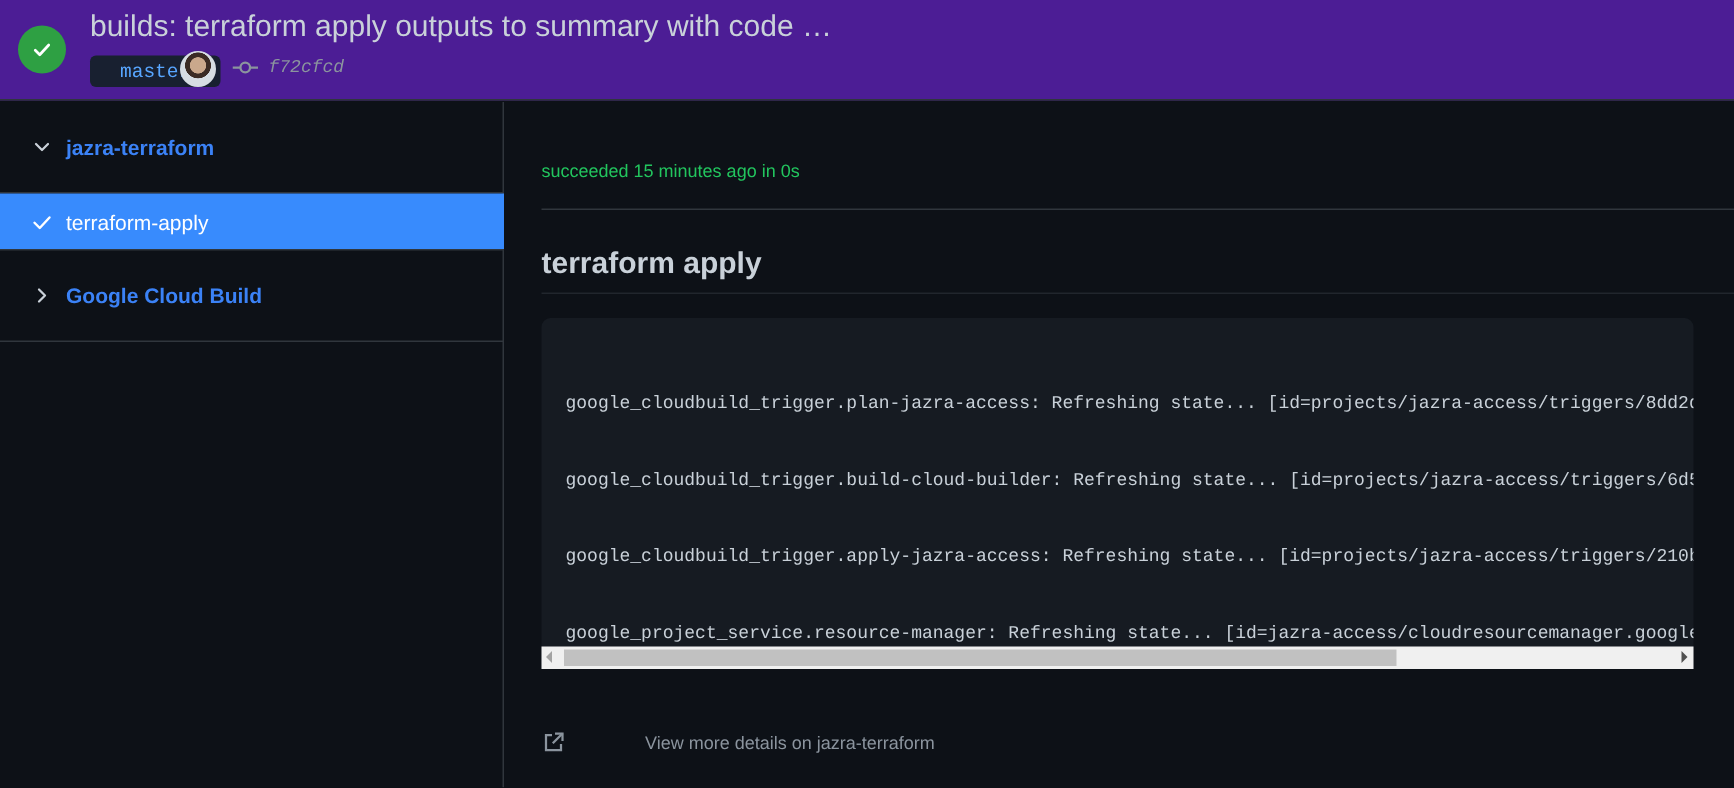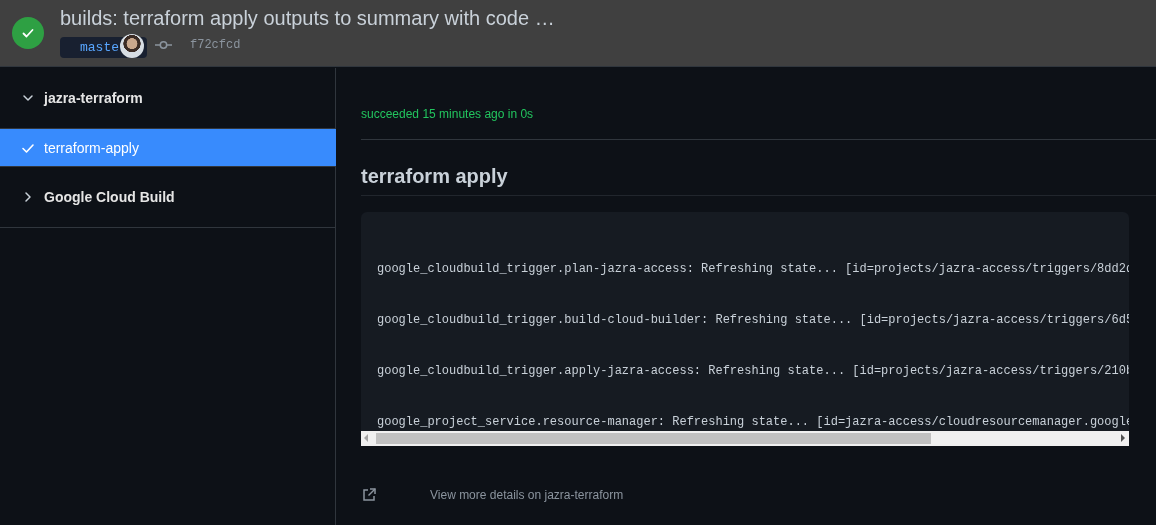--- a/index.html
+++ b/index.html
@@ -1,30 +1,30 @@
 <!DOCTYPE html>
 <html><head>
   <meta charset="utf-8">
   <style>
     * { box-sizing: border-box; margin: 0; padding: 0; }
     html, body { width: 1156px; height: 525px; overflow: hidden; background: #0d1117; }
     body { font-family: "Liberation Sans", sans-serif; color: #c9d1d9; position: relative; }
 
-    .header { position: absolute; left: 0; top: 0; width: 1156px; height: 67px; background: #404040; border-bottom: 1px solid #30363d; }
+    .header { position: absolute; left: 0; top: 0; width: 1156px; height: 67px; background: #4c1d95; border-bottom: 1px solid #30363d; }
     .status-circle { position: absolute; left: 12px; top: 17px; width: 32px; height: 32px; border-radius: 50%; background: #2ea043; display: flex; align-items: center; justify-content: center; }
     .header-title { position: absolute; left: 60px; top: 7px; font-size: 20px; color: #c9d1d9; white-space: nowrap; }
     .branch-badge { position: absolute; left: 60px; top: 37px; height: 21px; padding: 0 20px; background: #182030; border-radius: 4px; color: #58a6ff; font-family: "Liberation Mono", monospace; font-size: 13px; line-height: 21px; }
     .avatar { position: absolute; left: 120px; top: 34px; width: 24px; height: 24px; border-radius: 50%; background: radial-gradient(circle at 50% 40%, #caa88c 0 28%, #3b2b24 30% 45%, #d7dde3 47% 100%); overflow: hidden; }
     .commit-icon { position: absolute; left: 155px; top: 38px; width: 17px; height: 14px; }
-    .commit-sha { position: absolute; left: 190px; top: 38px; font-family: "Liberation Mono", monospace; font-size: 12px; color: #8b949e; }
+    .commit-sha { position: absolute; left: 179px; top: 38px; font-family: "Liberation Mono", monospace; font-size: 12px; color: #8b949e; font-style: italic; }
 
     .sidebar { position: absolute; left: 0; top: 68px; width: 336px; height: 457px; border-right: 1px solid #30363d; }
     .sb-group { position: absolute; left: 0; width: 336px; height: 60px; display: flex; align-items: center; }
     .sb-group .chev { position: absolute; left: 21px; width: 14px; height: 14px; }
-    .sb-group .label { position: absolute; left: 44px; font-size: 14px; font-weight: bold; color: #e5e5e5; }
+    .sb-group .label { position: absolute; left: 44px; font-size: 14px; font-weight: bold; color: #3b82f6; }
     .sb-item { position: absolute; left: 0; top: 61px; width: 336px; height: 37px; background: #388bfd; display: flex; align-items: center; }
     .sb-item .chk { position: absolute; left: 21px; width: 14px; height: 14px; }
     .sb-item .label { position: absolute; left: 44px; font-size: 14px; color: #ffffff; }
     .sb-divider { position: absolute; left: 0; width: 336px; height: 1px; background: #30363d; }
 
     .main { position: absolute; left: 337px; top: 68px; width: 819px; height: 457px; }
     .job-path { position: absolute; left: 24px; top: 18px; font-size: 14px; font-weight: bold; color: #c9d1d9; }
     .job-status { position: absolute; left: 24px; top: 39px; font-size: 12px; color: #22c55e; }
     .divider1 { position: absolute; left: 24px; top: 71px; width: 795px; height: 1px; background: #30363d; }
     .summary-title { position: absolute; left: 24px; top: 97px; font-size: 20px; font-weight: bold; color: #c9d1d9; }

